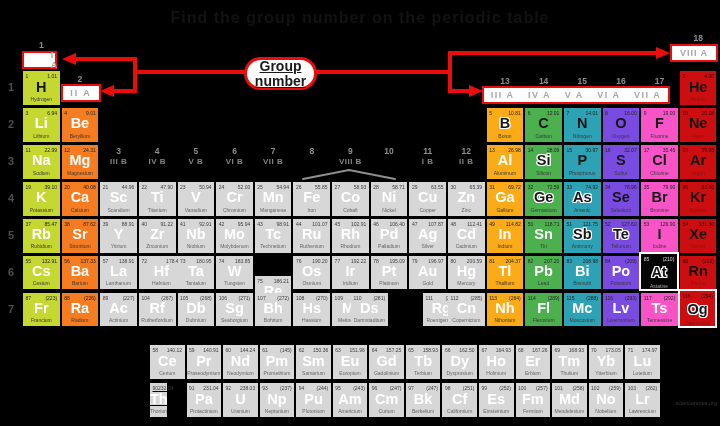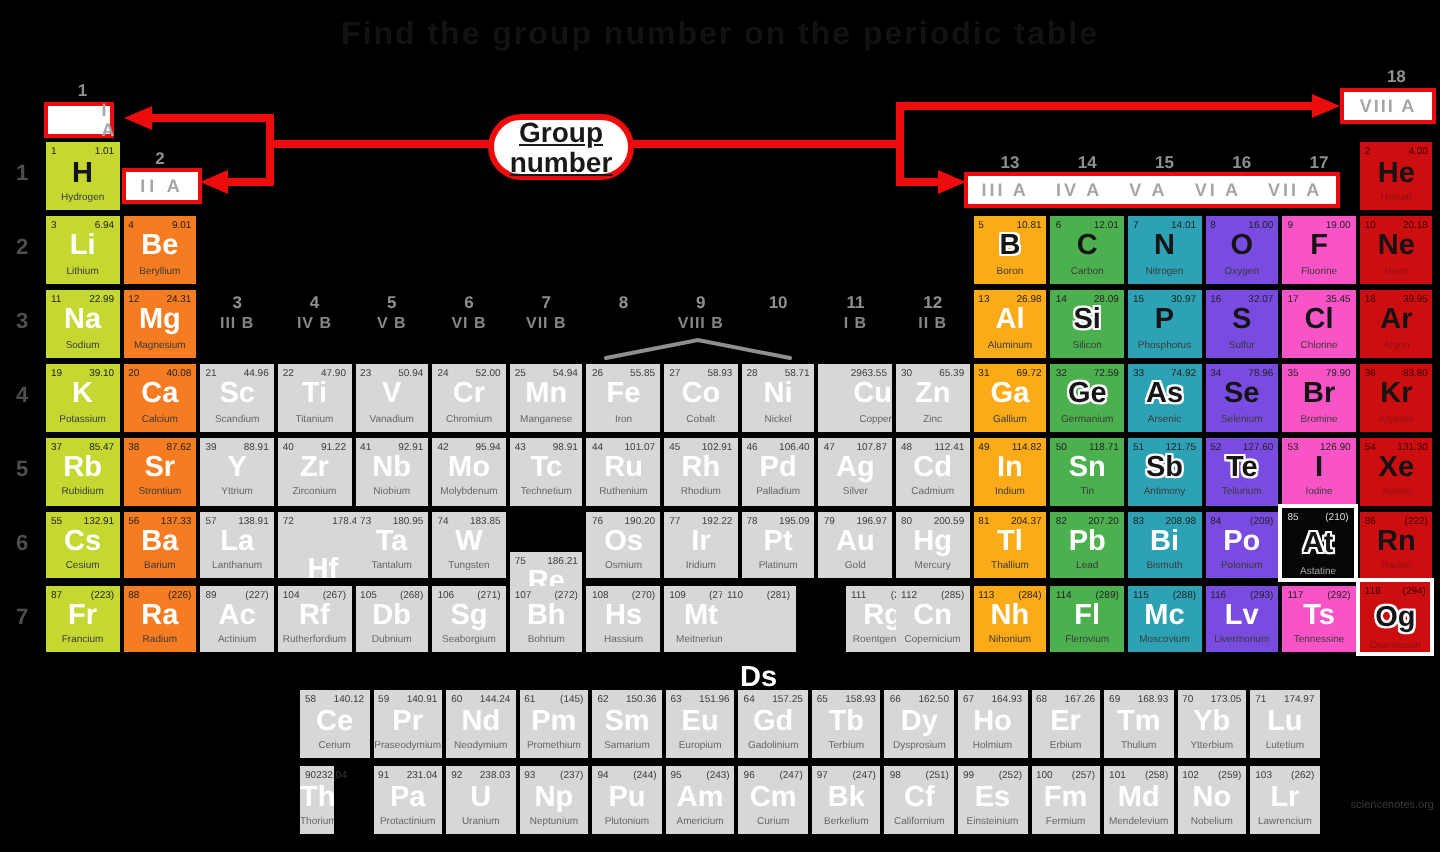--- a/index.html
+++ b/index.html
@@ -342,21 +342,21 @@
       <div class="cname">Cobalt</div>
     </div>
     <div class="cell bg-tm tx-light" style="left: 370.76px; top: 181.76px; width: 36.6px; height: 33.9px;">
       <div class="cnums">
         <span>28</span>
         <span>58.71</span>
       </div>
       <div class="csym">Ni</div>
       <div class="cname">Nickel</div>
     </div>
-    <div class="cell bg-tm tx-light" style="left: 409.4px; top: 181.76px; width: 36.6px; height: 33.9px; align-items: flex-end;">
+    <div class="cell bg-tm tx-light" style="left: 409.4px; top: 181.76px; width: 36.6px; height: 33.9px;">
       <div class="cnums">
         <span>29</span>
         <span>63.55</span>
       </div>
       <div class="csym">Cu</div>
       <div class="cname">Copper</div>
     </div>
     <div class="cell bg-tm tx-light" style="left: 448.04px; top: 181.76px; width: 36.6px; height: 33.9px;">
       <div class="cnums">
         <span>30</span>
@@ -574,21 +574,21 @@
       <div class="cname">Barium</div>
     </div>
     <div class="cell bg-tm tx-light" style="left: 100.28px; top: 255.6px; width: 36.6px; height: 33.9px;">
       <div class="cnums">
         <span>57</span>
         <span>138.91</span>
       </div>
       <div class="csym">La</div>
       <div class="cname">Lanthanum</div>
     </div>
-    <div class="cell bg-tm tx-light" style="left: 138.92px; top: 255.6px; width: 45px; height: 33.9px; gap: 14px;">
+    <div class="cell bg-tm tx-light" style="left: 138.92px; top: 255.6px; width: 45px; height: 33.9px;">
       <div class="cnums">
         <span>72</span>
         <span>178.49</span>
       </div>
       <div class="csym">Hf</div>
       <div class="cname">Hafnium</div>
     </div>
     <div class="cell bg-tm tx-light" style="left: 177.56px; top: 255.6px; width: 36.6px; height: 33.9px;">
       <div class="cnums">
         <span>73</span>
@@ -766,21 +766,21 @@
       <div class="cname">Hassium</div>
     </div>
     <div class="cell bg-tm tx-light" style="left: 332.12px; top: 292.52px; width: 36.6px; height: 33.9px;">
       <div class="cnums">
         <span>109</span>
         <span>(276)</span>
       </div>
       <div class="csym">Mt</div>
       <div class="cname">Meitnerium</div>
     </div>
-    <div class="cell bg-tm tx-light" style="left: 361px; top: 292.52px; width: 36.6px; height: 33.9px; gap: 31px;">
+    <div class="cell bg-tm tx-light" style="left: 351px; top: 292.52px; width: 36.6px; height: 33.9px;">
       <div class="cnums">
         <span>110</span>
         <span>(281)</span>
       </div>
       <div class="csym">Ds</div>
       <div class="cname">Darmstadtium</div>
     </div>
     <div class="cell bg-tm tx-light" style="left: 423px; top: 292.52px; width: 36.6px; height: 33.9px;">
       <div class="cnums">
         <span>111</span>
@@ -950,21 +950,21 @@
       <div class="cname">Ytterbium</div>
     </div>
     <div class="cell bg-tm tx-light" style="left: 625.15px; top: 345px; width: 34.6px; height: 33.5px;">
       <div class="cnums">
         <span>71</span>
         <span>174.97</span>
       </div>
       <div class="csym">Lu</div>
       <div class="cname">Lutetium</div>
     </div>
-    <div class="cell bg-tm tx-light" style="left: 150px; top: 383px; width: 17px; height: 33.5px;">
+    <div class="cell bg-tm tx-light" style="left: 150px; top: 383px; width: 17px; height: 33.5px; text-decoration: underline;">
       <div class="cnums">
         <span>90</span>
         <span>232.04</span>
       </div>
       <div class="csym">Th</div>
       <div class="cname">Thorium</div>
     </div>
     <div class="cell bg-tm tx-light" style="left: 186.55px; top: 383px; width: 34.6px; height: 33.5px;">
       <div class="cnums">
         <span>91</span>

